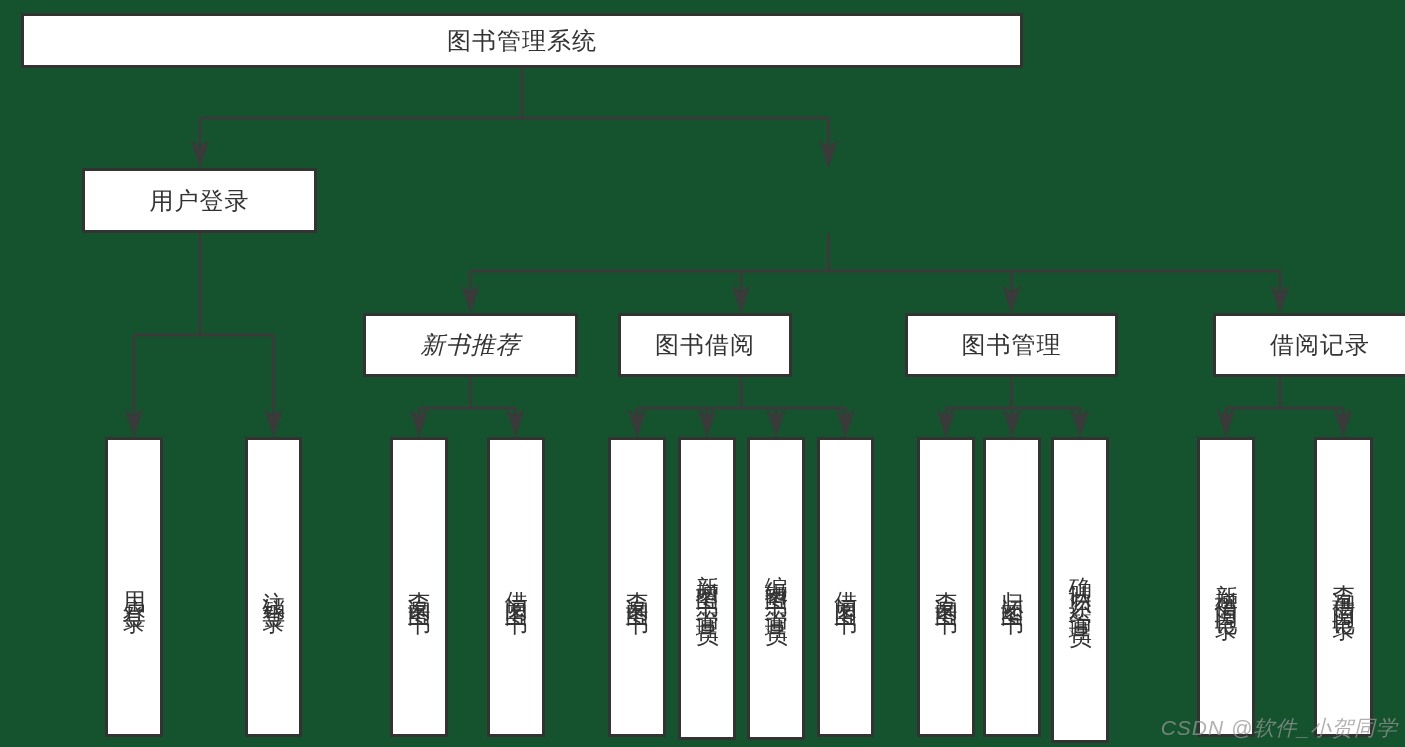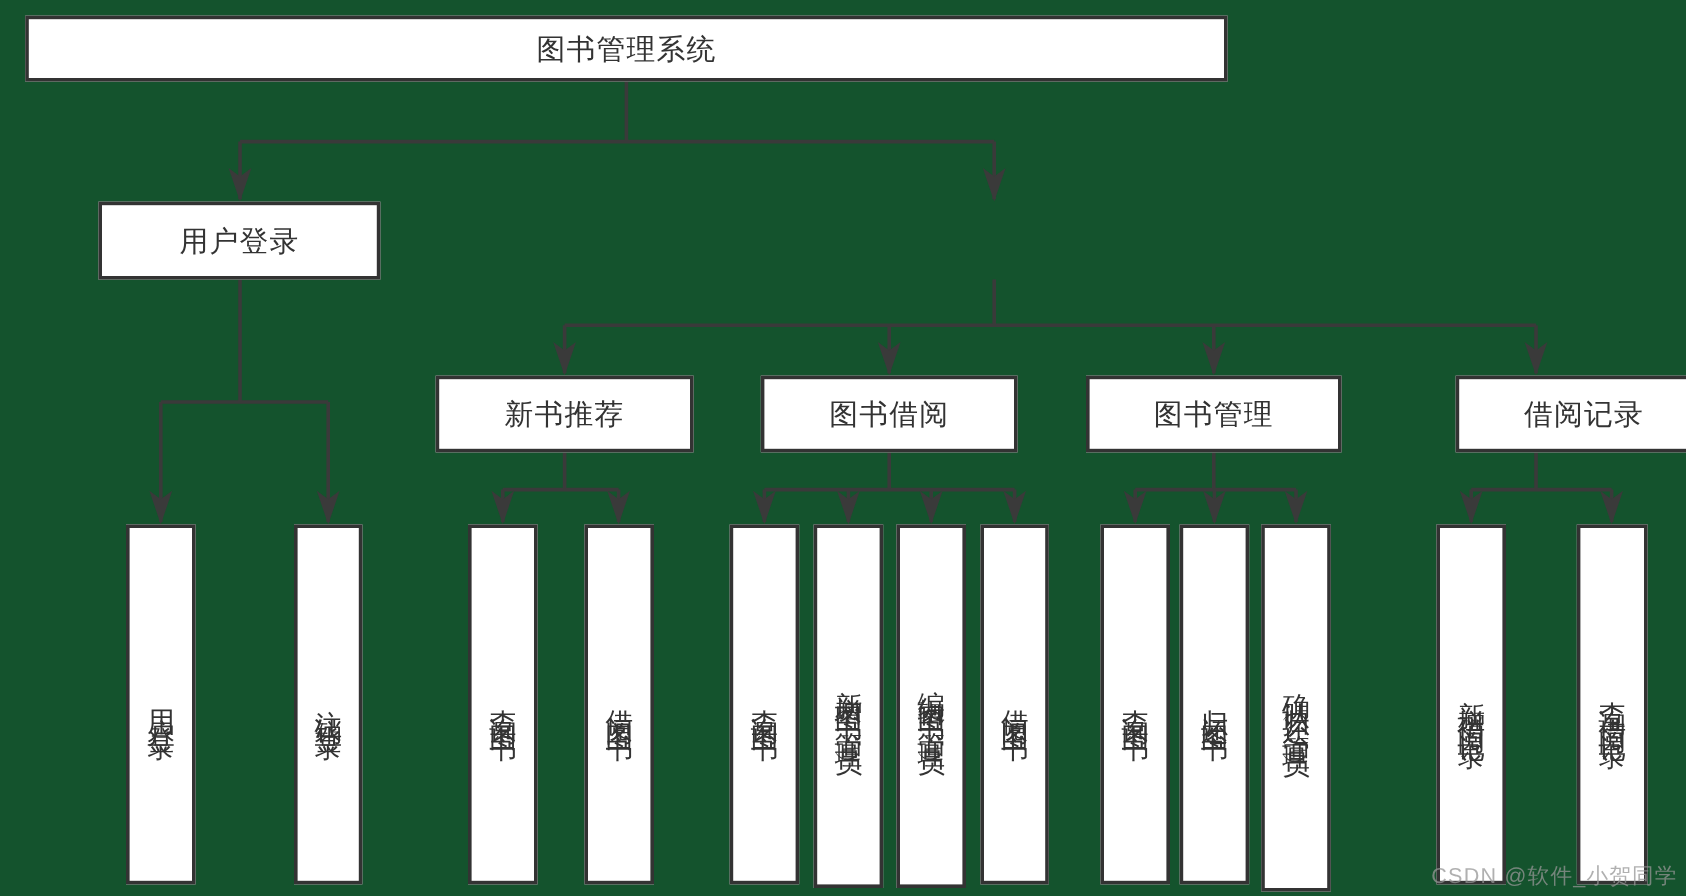--- a/index.html
+++ b/index.html
@@ -43,25 +43,26 @@
     font-size: 23px;
     color: #333333;
     letter-spacing: 7px;
     line-height: 1.1;
     white-space: nowrap;
   }
   .watermark {
     position: absolute;
     right: 7px;
     bottom: 5px;
-    font-size: 18px;
+    font-size: 21px;
     color: rgba(150, 150, 150, 0.75);
     letter-spacing: 1px;
     z-index: 3;
     white-space: nowrap;
+    font-style: italic;
   }
 </style>
 </head>
 <body>
 
 <div class="canvas">
 
   <svg class="connectors" width="1405" height="747" viewBox="0 0 1405 747">
 
     <path fill="none" stroke="#3a3a3a" stroke-width="3" d="
@@ -98,24 +99,24 @@
   </svg>
 
   <div class="node" style="left:21px; top:13px; width:1002px; height:55px;">
     <span class="htext">图书管理系统</span>
   </div>
 
   <div class="node" style="left:82px; top:168px; width:235px; height:65px;">
     <span class="htext">用户登录</span>
   </div>
 
-  <div class="node" style="left:363px; top:313px; width:215px; height:64px;">
+  <div class="node" style="left:363px; top:313px; width:215px; height:64px;font-style:italic;">
     <span class="htext">新书推荐</span>
   </div>
-  <div class="node" style="left:634px; top:313px; width:214px; height:64px;">
+  <div class="node" style="left:618px; top:313px; width:174px; height:64px;">
     <span class="htext">图书借阅</span>
   </div>
   <div class="node" style="left:905px; top:313px; width:213px; height:64px;">
     <span class="htext">图书管理</span>
   </div>
   <div class="node" style="left:1173px; top:313px; width:214px; height:64px;margin-left:40px;">
     <span class="htext">借阅记录</span>
   </div>
 
   <div class="node" style="left:105px; top:437px; width:58px; height:300px;">

